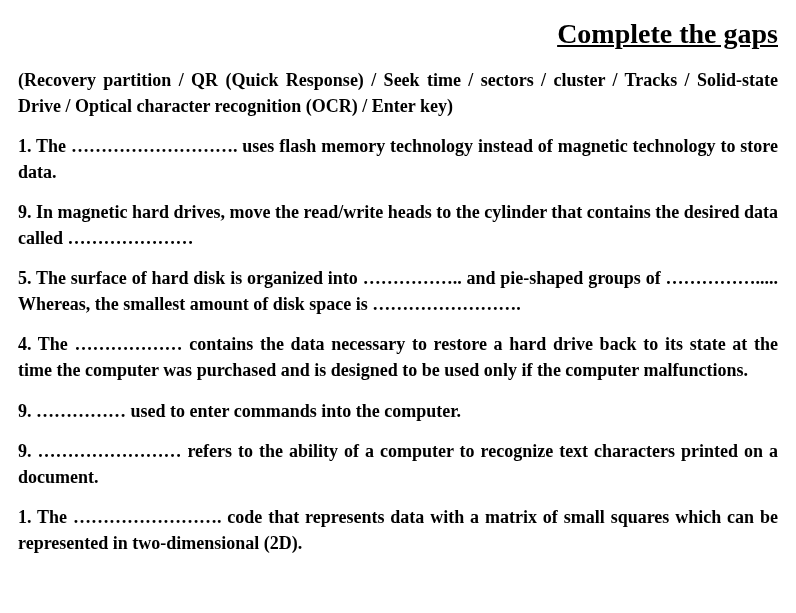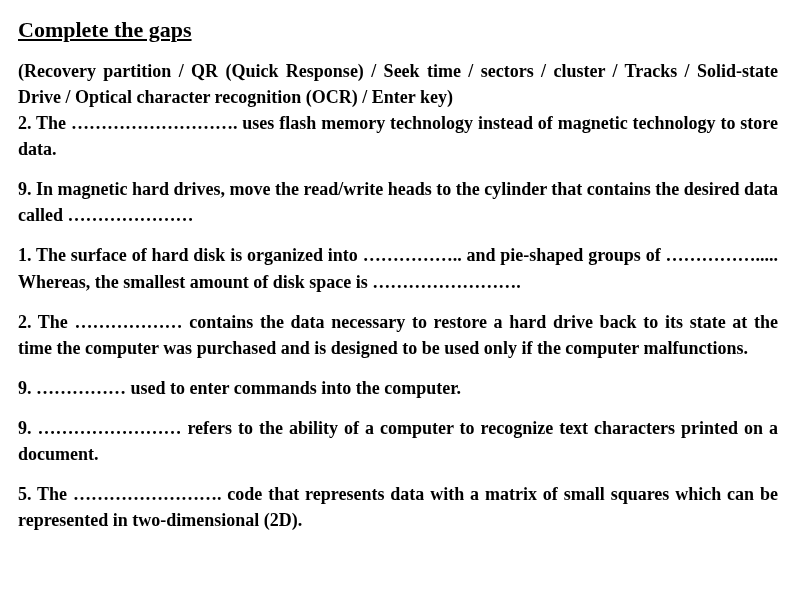--- a/index.html
+++ b/index.html
@@ -8,41 +8,42 @@
       font-weight: bold;
       color: #000;
       background: #fff;
       margin: 0;
       padding: 10px 18px;
       width: 796px;
       box-sizing: border-box;
       line-height: 1.45;
     }
     .title {
-      text-align: left;
+      text-align: right;
       text-decoration: underline;
-      font-size: 22px;
+      font-size: 28px;
       margin: 4px 0 12px;
     }
     .wordbank {
       text-align: justify;
       text-align-last: left;
+      margin-bottom: 14px;
     }
     .question {
       text-align: justify;
       text-align-last: left;
       margin-bottom: 14px;
     }
   </style>
 </head>
 <body>
 
 <div class="title">Complete the gaps</div>
 
 <div class="wordbank">(Recovery partition / QR (Quick Response) / Seek time / sectors / cluster / Tracks / Solid-state Drive / Optical character recognition (OCR) / Enter key)</div>
 
-<div class="question">2. The ………………………. uses flash memory technology instead of magnetic technology to store data.</div>
+<div class="question">1. The ………………………. uses flash memory technology instead of magnetic technology to store data.</div>
 <div class="question">9. In magnetic hard drives, move the read/write heads to the cylinder that contains the desired data called …………………</div>
-<div class="question">1. The surface of hard disk is organized into …………….. and pie-shaped groups of ……………..... Whereas, the smallest amount of disk space is …………………….</div>
-<div class="question">2. The ……………… contains the data necessary to restore a hard drive back to its state at the time the computer was purchased and is designed to be used only if the computer malfunctions.</div>
+<div class="question">5. The surface of hard disk is organized into …………….. and pie-shaped groups of ……………..... Whereas, the smallest amount of disk space is …………………….</div>
+<div class="question">4. The ……………… contains the data necessary to restore a hard drive back to its state at the time the computer was purchased and is designed to be used only if the computer malfunctions.</div>
 <div class="question">9. …………… used to enter commands into the computer.</div>
 <div class="question">9. …………………… refers to the ability of a computer to recognize text characters printed on a document.</div>
-<div class="question">5. The ……………………. code that represents data with a matrix of small squares which can be represented in two-dimensional (2D).</div>
+<div class="question">1. The ……………………. code that represents data with a matrix of small squares which can be represented in two-dimensional (2D).</div>
 
 </body></html>

